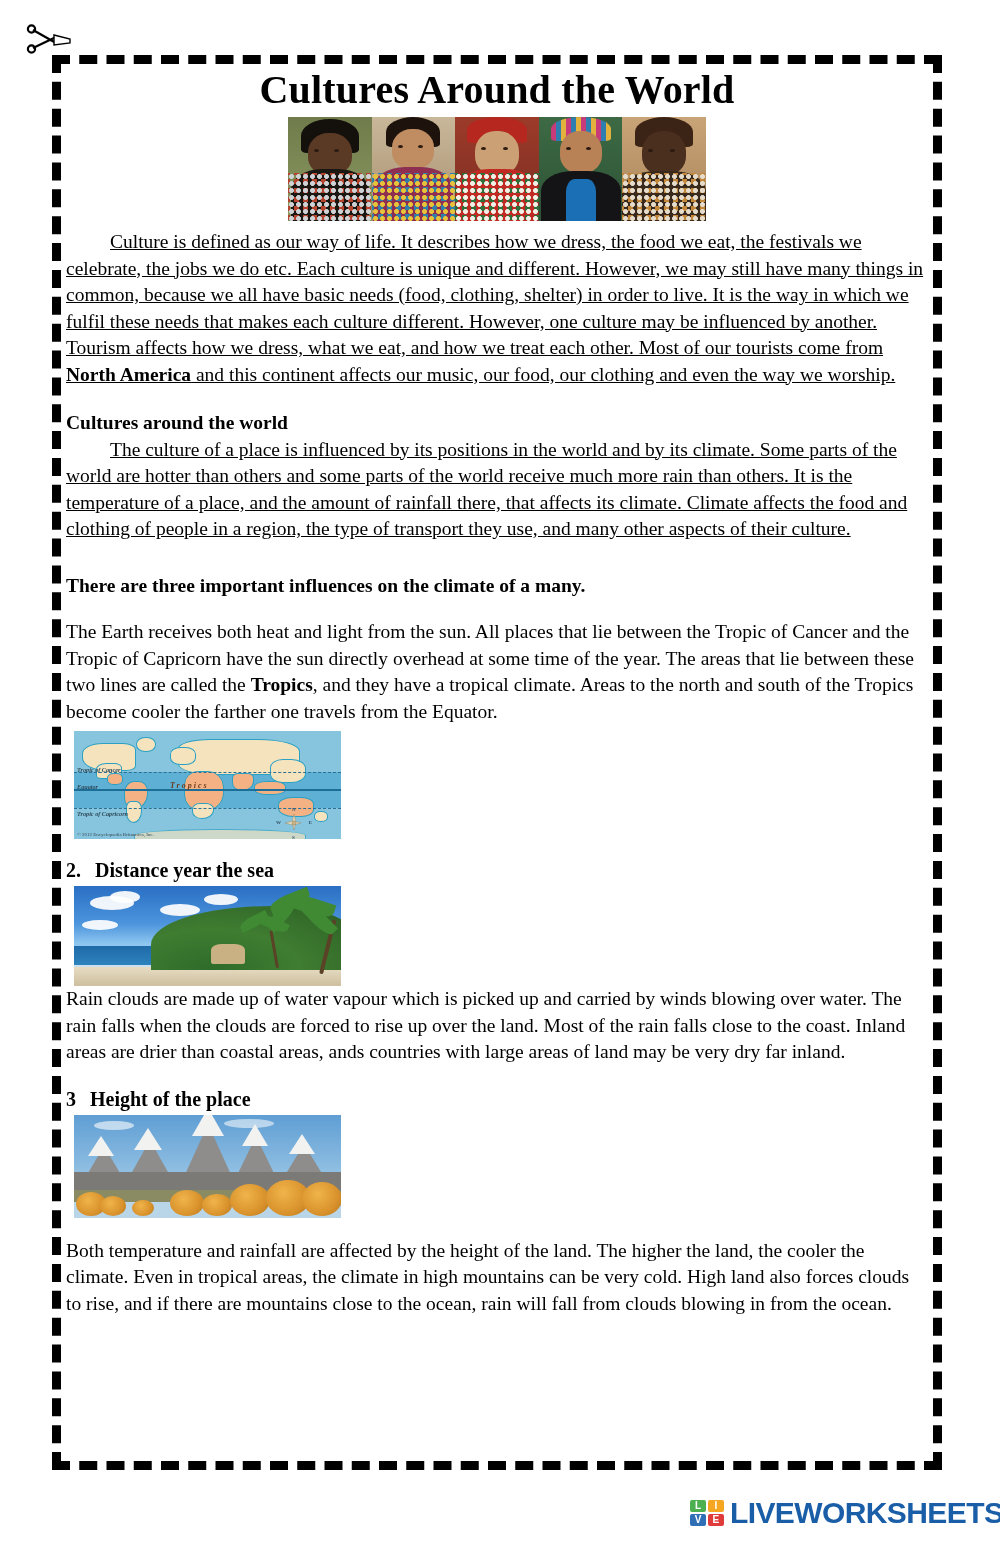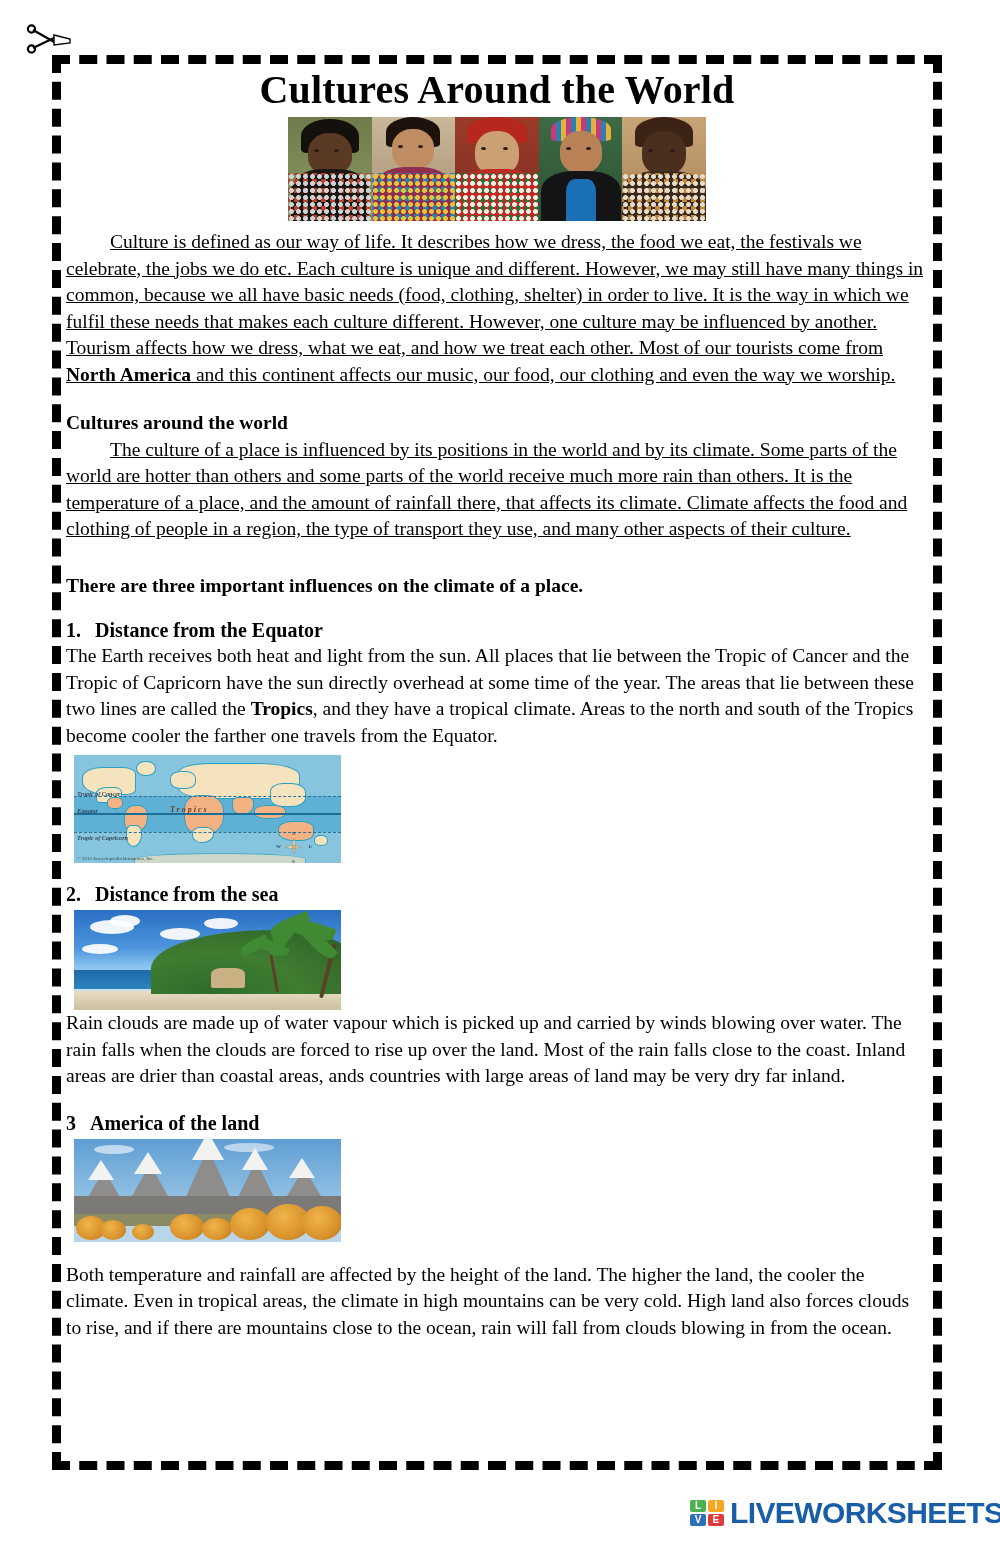--- a/index.html
+++ b/index.html
@@ -416,25 +416,24 @@
 
   <p class="para indent"><span>Culture is defined as our way of life.  It describes how we dress, the food we eat, the festivals we celebrate, the jobs we do etc.  Each culture is unique and different.  However, we may still have many things in common, because we all have basic needs (food, clothing, shelter) in order to live.  It is the way in which we fulfil these needs that makes each culture different.  However, one culture may be influenced by another.   Tourism affects how we dress, what we eat, and how we treat each other.  Most of our tourists come from </span><span class="bold">North America</span><span> and this continent affects our music, our food, our clothing and even the way we worship.</span></p>
 
   <div class="spacer-md"></div>
 
   <div class="heading">Cultures around the world</div>
   <p class="para indent">The culture of a place is influenced by its positions in the world and by its climate.  Some parts of the world are hotter than others and some parts of the world receive much more rain than others.  It is the temperature of a place, and the amount of rainfall there, that affects its climate.  Climate affects the food and clothing of people in a region, the type of transport they use, and many other aspects of their culture.</p>
 
   <div class="spacer-lg"></div>
 
-  <div class="heading">There are three important influences on the climate of a place.</div>
+  <div class="heading">There are three important influences on the climate of a many.</div>
 
   <div class="spacer-md"></div>
 
-  <div class="num-heading"><span>1.</span><span class="gap"></span><span>Distance from the Equator</span></div>
   <p class="para"><span>The Earth receives both heat and light from the sun.  All places that lie between the Tropic of Cancer and the Tropic of Capricorn have the sun directly overhead at some time of the year.  The areas that lie between these two lines are called the </span><span class="bold">Tropics</span><span>, and they have a tropical climate.  Areas to the north and south of the Tropics become cooler the farther one travels from the Equator.</span></p>
 
   <div class="map-fig">
     <div class="ocean"></div>
 
     <div class="trop-band" style="top:41px;height:36px"></div>
 
     <div class="land" style="left:8px;top:12px;width:52px;height:26px;border-radius:38% 24% 18% 46%"></div>
     <div class="land" style="left:22px;top:32px;width:24px;height:14px;border-radius:40% 30% 40% 20%"></div>
     <div class="land trop" style="left:33px;top:42px;width:14px;height:10px;border-radius:40%"></div>
@@ -478,21 +477,21 @@
       <span class="letter" style="left:11px;bottom:-4px">S</span>
       <span class="letter" style="right:-5px;top:10px">E</span>
       <span class="letter" style="left:-5px;top:10px">W</span>
     </div>
 
     <div class="map-credit">© 2012 Encyclopædia Britannica, Inc.</div>
   </div>
 
   <div class="spacer-md"></div>
 
-  <div class="num-heading"><span>2.</span><span class="gap"></span><span>Distance from the sea</span></div>
+  <div class="num-heading"><span>2.</span><span class="gap"></span><span>Distance year the sea</span></div>
 
   <div class="beach-fig">
     <div class="cloud" style="left:16px;top:10px;width:44px;height:14px"></div>
     <div class="cloud" style="left:36px;top:5px;width:30px;height:12px"></div>
     <div class="cloud" style="left:86px;top:18px;width:40px;height:12px"></div>
     <div class="cloud" style="left:130px;top:8px;width:34px;height:11px"></div>
     <div class="cloud" style="left:8px;top:34px;width:36px;height:10px"></div>
     <div class="cloud" style="left:150px;top:34px;width:44px;height:12px"></div>
     <div class="sea"></div>
     <div class="islet"></div>
@@ -508,21 +507,21 @@
     <div class="frond" style="right:40px;top:22px;width:38px;height:13px;transform:rotate(-48deg)"></div>
     <div class="palm-trunk" style="right:62px;bottom:18px;width:3px;height:38px;transform:rotate(-10deg);border-radius:2px"></div>
     <div class="frond" style="right:52px;top:32px;width:32px;height:11px;transform:rotate(24deg)"></div>
     <div class="frond" style="right:72px;top:30px;width:30px;height:11px;transform:rotate(-26deg)"></div>
   </div>
 
   <p class="para">Rain clouds are made up of water vapour which is picked up and carried by winds blowing over water.  The rain falls when the clouds are forced to rise up over the land.  Most of the rain falls close to the coast.  Inland areas are drier than coastal areas, ands countries with large areas of land may be very dry far inland.</p>
 
   <div class="spacer-md"></div>
 
-  <div class="num-heading"><span>3</span><span class="gap"></span><span>America of the land</span></div>
+  <div class="num-heading"><span>3</span><span class="gap"></span><span>Height of the place</span></div>
 
   <div class="mtn-fig">
     <div class="cloud" style="left:20px;top:6px;width:40px;height:9px;opacity:.6"></div>
     <div class="cloud" style="left:150px;top:4px;width:50px;height:9px;opacity:.55"></div>
 
     <div class="peak" style="left:4px;border-left-width:26px;border-right-width:26px;border-bottom-width:44px"></div>
     <div class="snow" style="left:14px;bottom:62px;border-left-width:13px;border-right-width:13px;border-bottom-width:20px"></div>
 
     <div class="peak" style="left:48px;border-left-width:28px;border-right-width:28px;border-bottom-width:50px"></div>
     <div class="snow" style="left:60px;bottom:68px;border-left-width:14px;border-right-width:14px;border-bottom-width:22px"></div>

